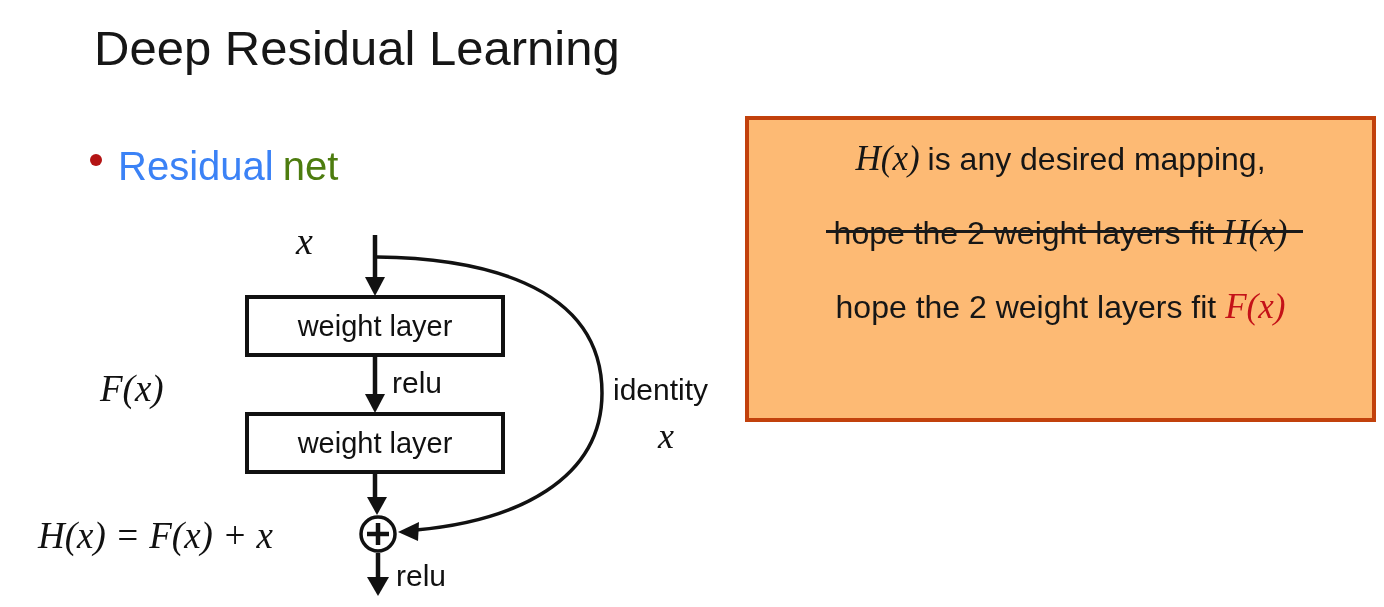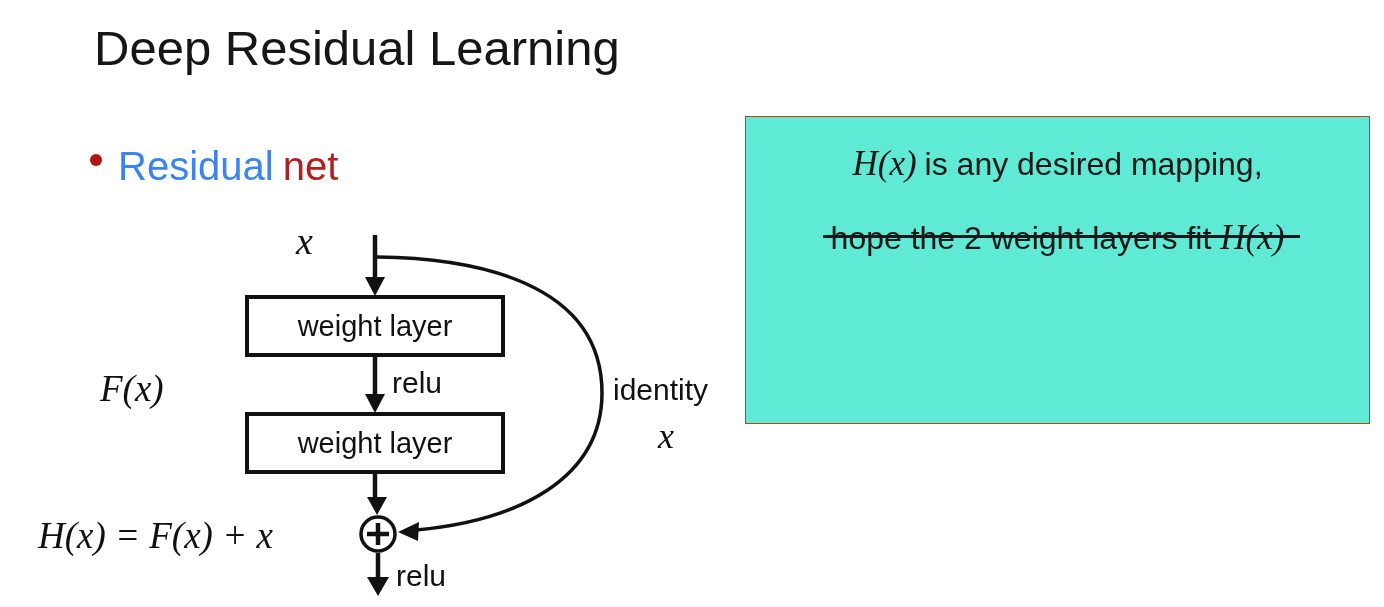--- a/index.html
+++ b/index.html
@@ -37,41 +37,41 @@
   .bullet-dot {
     display: inline-block;
     width: 12px;
     height: 12px;
     border-radius: 50%;
     background: #b41414;
     margin-right: 16px;
     vertical-align: 14px;
   }
   .bullet-highlight { color: #3b82f6; }
-  .bullet-rest { color: #b91c1c; margin-left: 9px; }
+  .bullet-rest { color: #4d7c0f; margin-left: 9px; }
 
   
   .diagram-svg {
     position: absolute;
     left: 0;
     top: 200px;
   }
   .sans-svg { font-family: "Liberation Sans", sans-serif; fill: #111111; }
   .math-svg { font-family: "Liberation Serif", serif; font-style: italic; fill: #111111; }
 
   
   .note-box {
     position: absolute;
     left: 745px;
     top: 108px;
     width: 623px;
     height: 296px;
-    border: 1px solid #c2410c;
-    background: #5eead4;
-    padding-top: 10px;
+    border: 4px solid #c2410c;
+    background: #fdba74;
+    padding-top: 2px;
     box-sizing: content-box;
     text-align: center;
   }
   .note-line {
     height: 74px;
     line-height: 74px;
     font-size: 32px;
     color: #161616;
     white-space: nowrap;
   }
@@ -149,15 +149,18 @@
 
   <div class="note-box">
     <div class="note-line">
       <span class="note-math lead">H(x)</span><span>is any desired mapping,</span>
     </div>
     <div class="note-line">
       <span class="strike-wrap">
         <span>hope the 2 weight layers fit</span><span class="note-math trail">H(x)</span>
       </span>
     </div>
+    <div class="note-line">
+      <span>hope the 2 weight layers fit</span><span class="note-math trail red">F(x)</span>
+    </div>
   </div>
 
 </div>
 
 </body></html>

